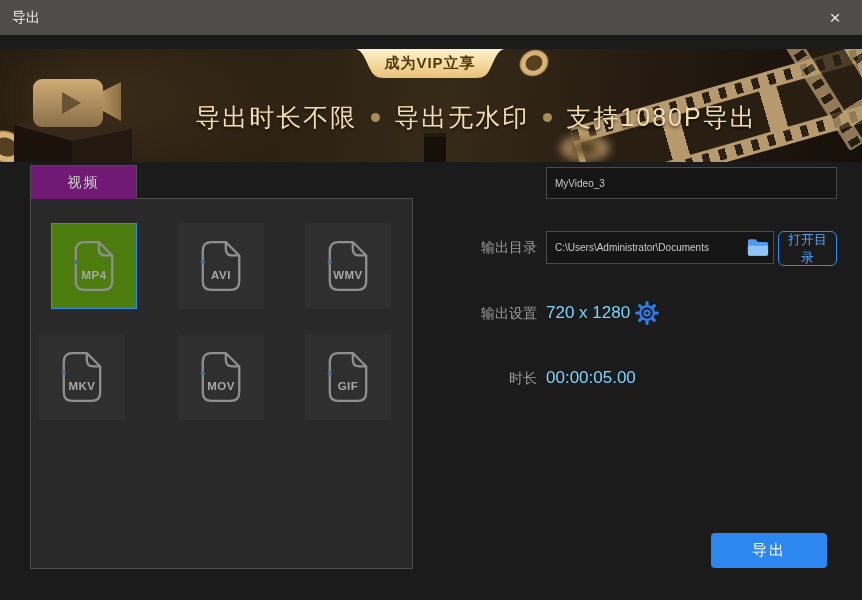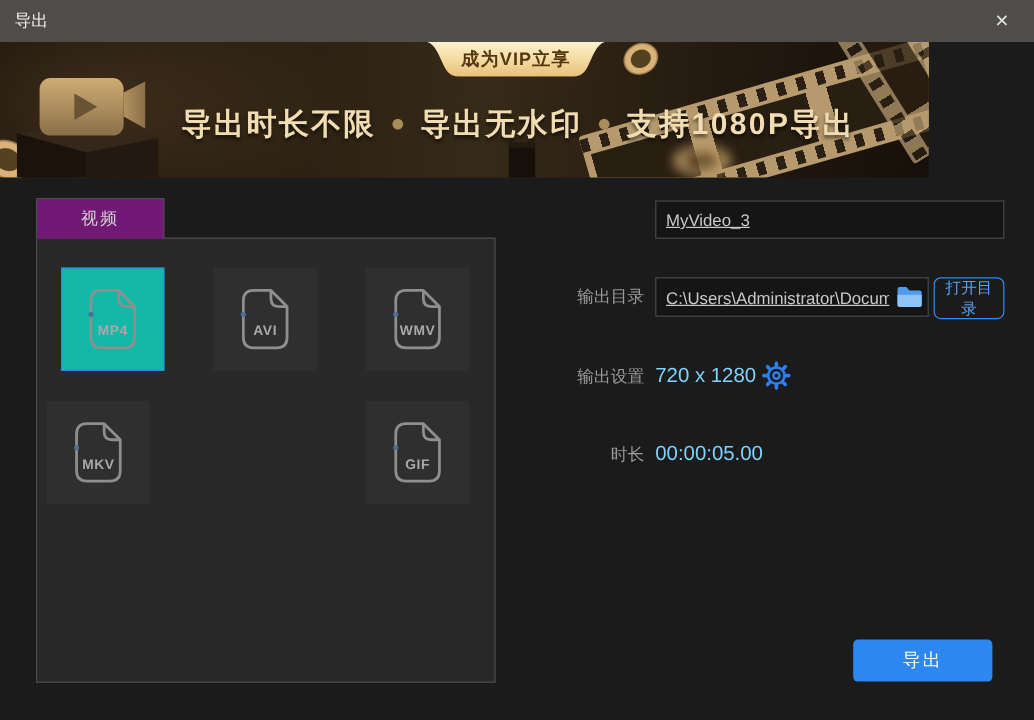--- a/index.html
+++ b/index.html
@@ -7,21 +7,21 @@
        font-family:"Liberation Sans",sans-serif;-webkit-font-smoothing:antialiased;}
 
   
   .titlebar{position:absolute;left:0;top:0;width:862px;height:35px;background:#4e4d4a;
             display:flex;align-items:center;padding:0 12px;box-sizing:border-box;z-index:10;}
   .titlebar .title{color:#f2f2f2;font-size:14px;}
   .close-btn{margin-left:auto;width:30px;height:35px;display:flex;align-items:center;justify-content:center;
              color:#e3e3e3;font-size:19px;line-height:1;}
 
   
-  .banner{position:absolute;left:0;top:35px;width:774px;height:113px;overflow:hidden;
+  .banner{position:absolute;left:0;top:49px;width:862px;height:113px;overflow:hidden;
           background:
             radial-gradient(ellipse 300px 160px at 10% 45%, rgba(133,100,55,.28), transparent 70%),
             linear-gradient(95deg,#1a130b 0%,#2b2012 30%,#362a18 52%,#241a10 76%,#16100a 100%);}
   .film{position:absolute;background:#b69a6e;border-radius:3px;z-index:1;}
   .film .frames{position:absolute;left:6px;right:6px;top:17px;bottom:17px;
         background:repeating-linear-gradient(90deg,#281e11 0 84px,#b69a6e 84px 102px);}
   .film::before,.film::after{content:"";position:absolute;left:0;right:0;height:11px;
         background:repeating-linear-gradient(90deg,#2a2014 0 7px,transparent 7px 17px);}
   .film::before{top:3px}.film::after{bottom:3px}
   .film-main{right:-42px;top:32px;width:330px;height:76px;transform:rotate(-16deg);}
@@ -33,39 +33,39 @@
   .coin-c{left:-14px;top:82px;width:40px;height:32px;transform:rotate(24deg);z-index:1;}
   .mini-box{position:absolute;left:424px;top:84px;width:22px;height:29px;background:#17100a;z-index:1;
             border-top:4px solid #241a10;}
   .camera-art{position:absolute;left:14px;top:28px;z-index:2;}
   .vip-badge{position:absolute;left:356px;top:0;width:148px;height:29px;z-index:3;
              background:linear-gradient(180deg,#fdf2cf 0%,#f3d89c 55%,#e9c079 100%);
              clip-path:path("M0 0 L148 0 C141 2 138 12 134 20 C131 26 128 29 120 29 L28 29 C20 29 17 26 14 20 C10 12 7 2 0 0 Z");
              color:#533811;font-size:15px;font-weight:700;display:flex;align-items:center;justify-content:center;
              letter-spacing:1px;}
   .slogan{position:absolute;left:120px;right:30px;top:52px;z-index:2;display:flex;align-items:center;justify-content:center;
-          color:#f2dcb2;font-size:25px;font-weight:700;letter-spacing:2px;text-shadow:0 2px 3px rgba(0,0,0,.55);
+          color:#f2dcb2;font-size:25px;font-weight:400;letter-spacing:2px;text-shadow:0 2px 3px rgba(0,0,0,.55);
           white-space:nowrap;}
   .slogan .dot{width:9px;height:9px;border-radius:50%;background:#a98c57;margin:0 14px;flex:0 0 auto;}
 
   
   .tab{position:absolute;left:30px;top:165px;width:107px;height:34px;box-sizing:border-box;z-index:3;
        background:#701a75;border:1px solid #4d4d4d;border-bottom:none;
        display:flex;align-items:center;justify-content:center;color:#d2d2d2;font-size:14px;letter-spacing:2px;}
   .panel{position:absolute;left:30px;top:198px;width:383px;height:371px;box-sizing:border-box;
          background:#292929;border:1px solid #4d4d4d;z-index:2;}
   .tile{position:absolute;width:86px;height:86px;box-sizing:border-box;background:#2f2f2f;
         display:flex;align-items:center;justify-content:center;}
-  .tile.selected{background:#14b8a6;border:1px solid #2d8cf0;}
+  .tile.selected{background:#4d7c0f;border:1px solid #2d8cf0;}
   .doc-label{fill:#a8a8a8;font-size:12px;font-weight:bold;font-family:"Liberation Sans",sans-serif;letter-spacing:.5px;}
 
   
   .flabel{position:absolute;left:430px;width:107px;text-align:right;color:#9b9b9b;font-size:14px;line-height:20px;}
-  .txt{position:absolute;background:#151515;border:1px solid #4a4a4a;color:#c9c9c9;font-size:14px;
-       padding:0 8px;box-sizing:border-box;font-family:"Liberation Sans",sans-serif;outline:none;text-decoration:underline;}
+  .txt{position:absolute;background:#151515;border:1px solid #4a4a4a;color:#c9c9c9;font-size:10px;
+       padding:0 8px;box-sizing:border-box;font-family:"Liberation Sans",sans-serif;outline:none;}
   .dir-wrap{position:absolute;left:546px;top:231px;width:228px;height:33px;}
   .dir-wrap input{position:static;width:100%;height:100%;padding-right:32px;}
   .folder-btn{position:absolute;right:3px;top:5px;width:26px;height:23px;border:none;background:transparent;
               display:flex;align-items:center;justify-content:center;padding:0;}
   .open-dir-btn{position:absolute;left:778px;top:231px;width:59px;height:35px;box-sizing:border-box;
                 background:transparent;border:1px solid #2d8cf0;border-radius:6px;color:#55a4f6;font-size:13px;
                 display:flex;align-items:center;justify-content:center;font-family:"Liberation Sans",sans-serif;}
   .value-text{position:absolute;color:#7dd3fc;font-size:17px;}
   .gear-btn{position:absolute;left:634px;top:300px;width:26px;height:26px;border:none;background:transparent;
             display:flex;align-items:center;justify-content:center;padding:0;}
@@ -157,20 +157,28 @@
 
     <div class="tile" style="left:8px;top:135px;align-items:center;">
       <svg width="46" height="54" viewBox="0 0 48 56">
         <path d="M29 3 H14 Q5 3 5 12 V44 Q5 53 14 53 H34 Q43 53 43 44 V17 L29 3 Z" fill="none" stroke="#8f8f8f" stroke-width="2.4" stroke-linejoin="round"></path>
         <path d="M29 3 V10 Q29 17 36 17 H43" fill="none" stroke="#8f8f8f" stroke-width="2.4"></path>
         <circle cx="5" cy="24" r="2.2" fill="#4c6f9a"></circle>
         <text class="doc-label" x="24" y="42" text-anchor="middle">MKV</text>
       </svg>
     </div>
 
+    <div class="tile" style="left:147px;top:135px;">
+      <svg width="46" height="54" viewBox="0 0 48 56">
+        <path d="M29 3 H14 Q5 3 5 12 V44 Q5 53 14 53 H34 Q43 53 43 44 V17 L29 3 Z" fill="none" stroke="#8f8f8f" stroke-width="2.4" stroke-linejoin="round"></path>
+        <path d="M29 3 V10 Q29 17 36 17 H43" fill="none" stroke="#8f8f8f" stroke-width="2.4"></path>
+        <circle cx="5" cy="24" r="2.2" fill="#4c6f9a"></circle>
+        <text class="doc-label" x="24" y="42" text-anchor="middle">MOV</text>
+      </svg>
+    </div>
 
     <div class="tile" style="left:274px;top:135px;">
       <svg width="46" height="54" viewBox="0 0 48 56">
         <path d="M29 3 H14 Q5 3 5 12 V44 Q5 53 14 53 H34 Q43 53 43 44 V17 L29 3 Z" fill="none" stroke="#8f8f8f" stroke-width="2.4" stroke-linejoin="round"></path>
         <path d="M29 3 V10 Q29 17 36 17 H43" fill="none" stroke="#8f8f8f" stroke-width="2.4"></path>
         <circle cx="5" cy="24" r="2.2" fill="#4c6f9a"></circle>
         <text class="doc-label" x="24" y="42" text-anchor="middle">GIF</text>
       </svg>
     </div>
   </div>

